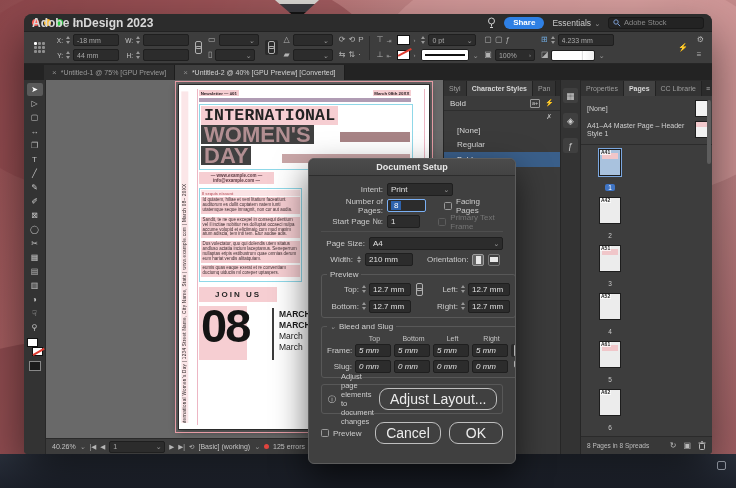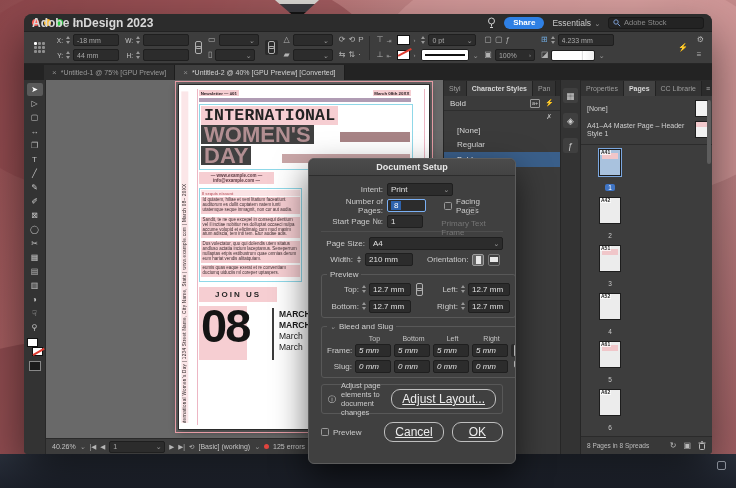--- a/index.html
+++ b/index.html
@@ -179,21 +179,21 @@
   .mlabel{width:32px;text-align:right;}
   .mlabel2{width:24px;text-align:right;margin-left:6px;}
   .bs-head{display:flex;font-size:7px;color:#c5c5c5;margin:1px 0 2px 28px;}
   .bs-head span{width:39px;text-align:center;}
   .bs-row{display:flex;align-items:center;height:13px;margin-bottom:3px;gap:3px;}
   .bs-label{width:25px;text-align:right;flex:0 0 auto;}
   .bs-fld{width:36px;font-style:italic;}
   .infobox{margin-top:6px;border:1px solid #585858;border-radius:3px;display:flex;align-items:center;gap:5px;padding:4px 6px;height:30px;}
   .info-ic{color:#c9c9c9;font-size:8px;flex:0 0 auto;}
   .infotext{font-size:7.5px;line-height:9px;width:102px;}
-  .pillbtn{border:1px solid #bfbfbf;border-radius:9px;color:#ececec;font-size:12px;padding:2px 10px;background:transparent;white-space:nowrap;text-decoration:underline;}
+  .pillbtn{border:1px solid #bfbfbf;border-radius:9px;color:#ececec;font-size:14px;padding:2px 10px;background:transparent;white-space:nowrap;}
   .dlg-bottom{display:flex;align-items:center;margin-top:8px;}
   .dlg-bottom .btns{margin-left:auto;display:flex;gap:8px;}
 </style>
 </head>
 <body>
 
 <div id="screen">
   <div class="bg">
     <div class="ridge1"></div>
     <div class="ridge2"></div>
@@ -627,21 +627,21 @@
         <span class="cbrow" style="margin-left:14px;">
             <span class="cb"></span>
             <span>Facing Pages</span>
           </span>
       </div>
       <div class="drow">
         <span class="dlabel">Start Page №:</span>
         <span class="dfld" style="width:40px;">
             <span>1</span>
           </span>
-        <span class="cbrow dis-txt" style="margin-left:14px;flex-direction:column;">
+        <span class="cbrow dis-txt" style="margin-left:14px;">
             <span class="cb dis"></span>
             <span>Primary Text Frame</span>
           </span>
       </div>
       <div class="dhr"></div>
       <div class="drow">
         <span style="width:44px;text-align:right;">Page Size:</span>
         <span class="dfld ddrop" style="flex:1;">
             <span>A4</span>
             <i class="chev"></i>

